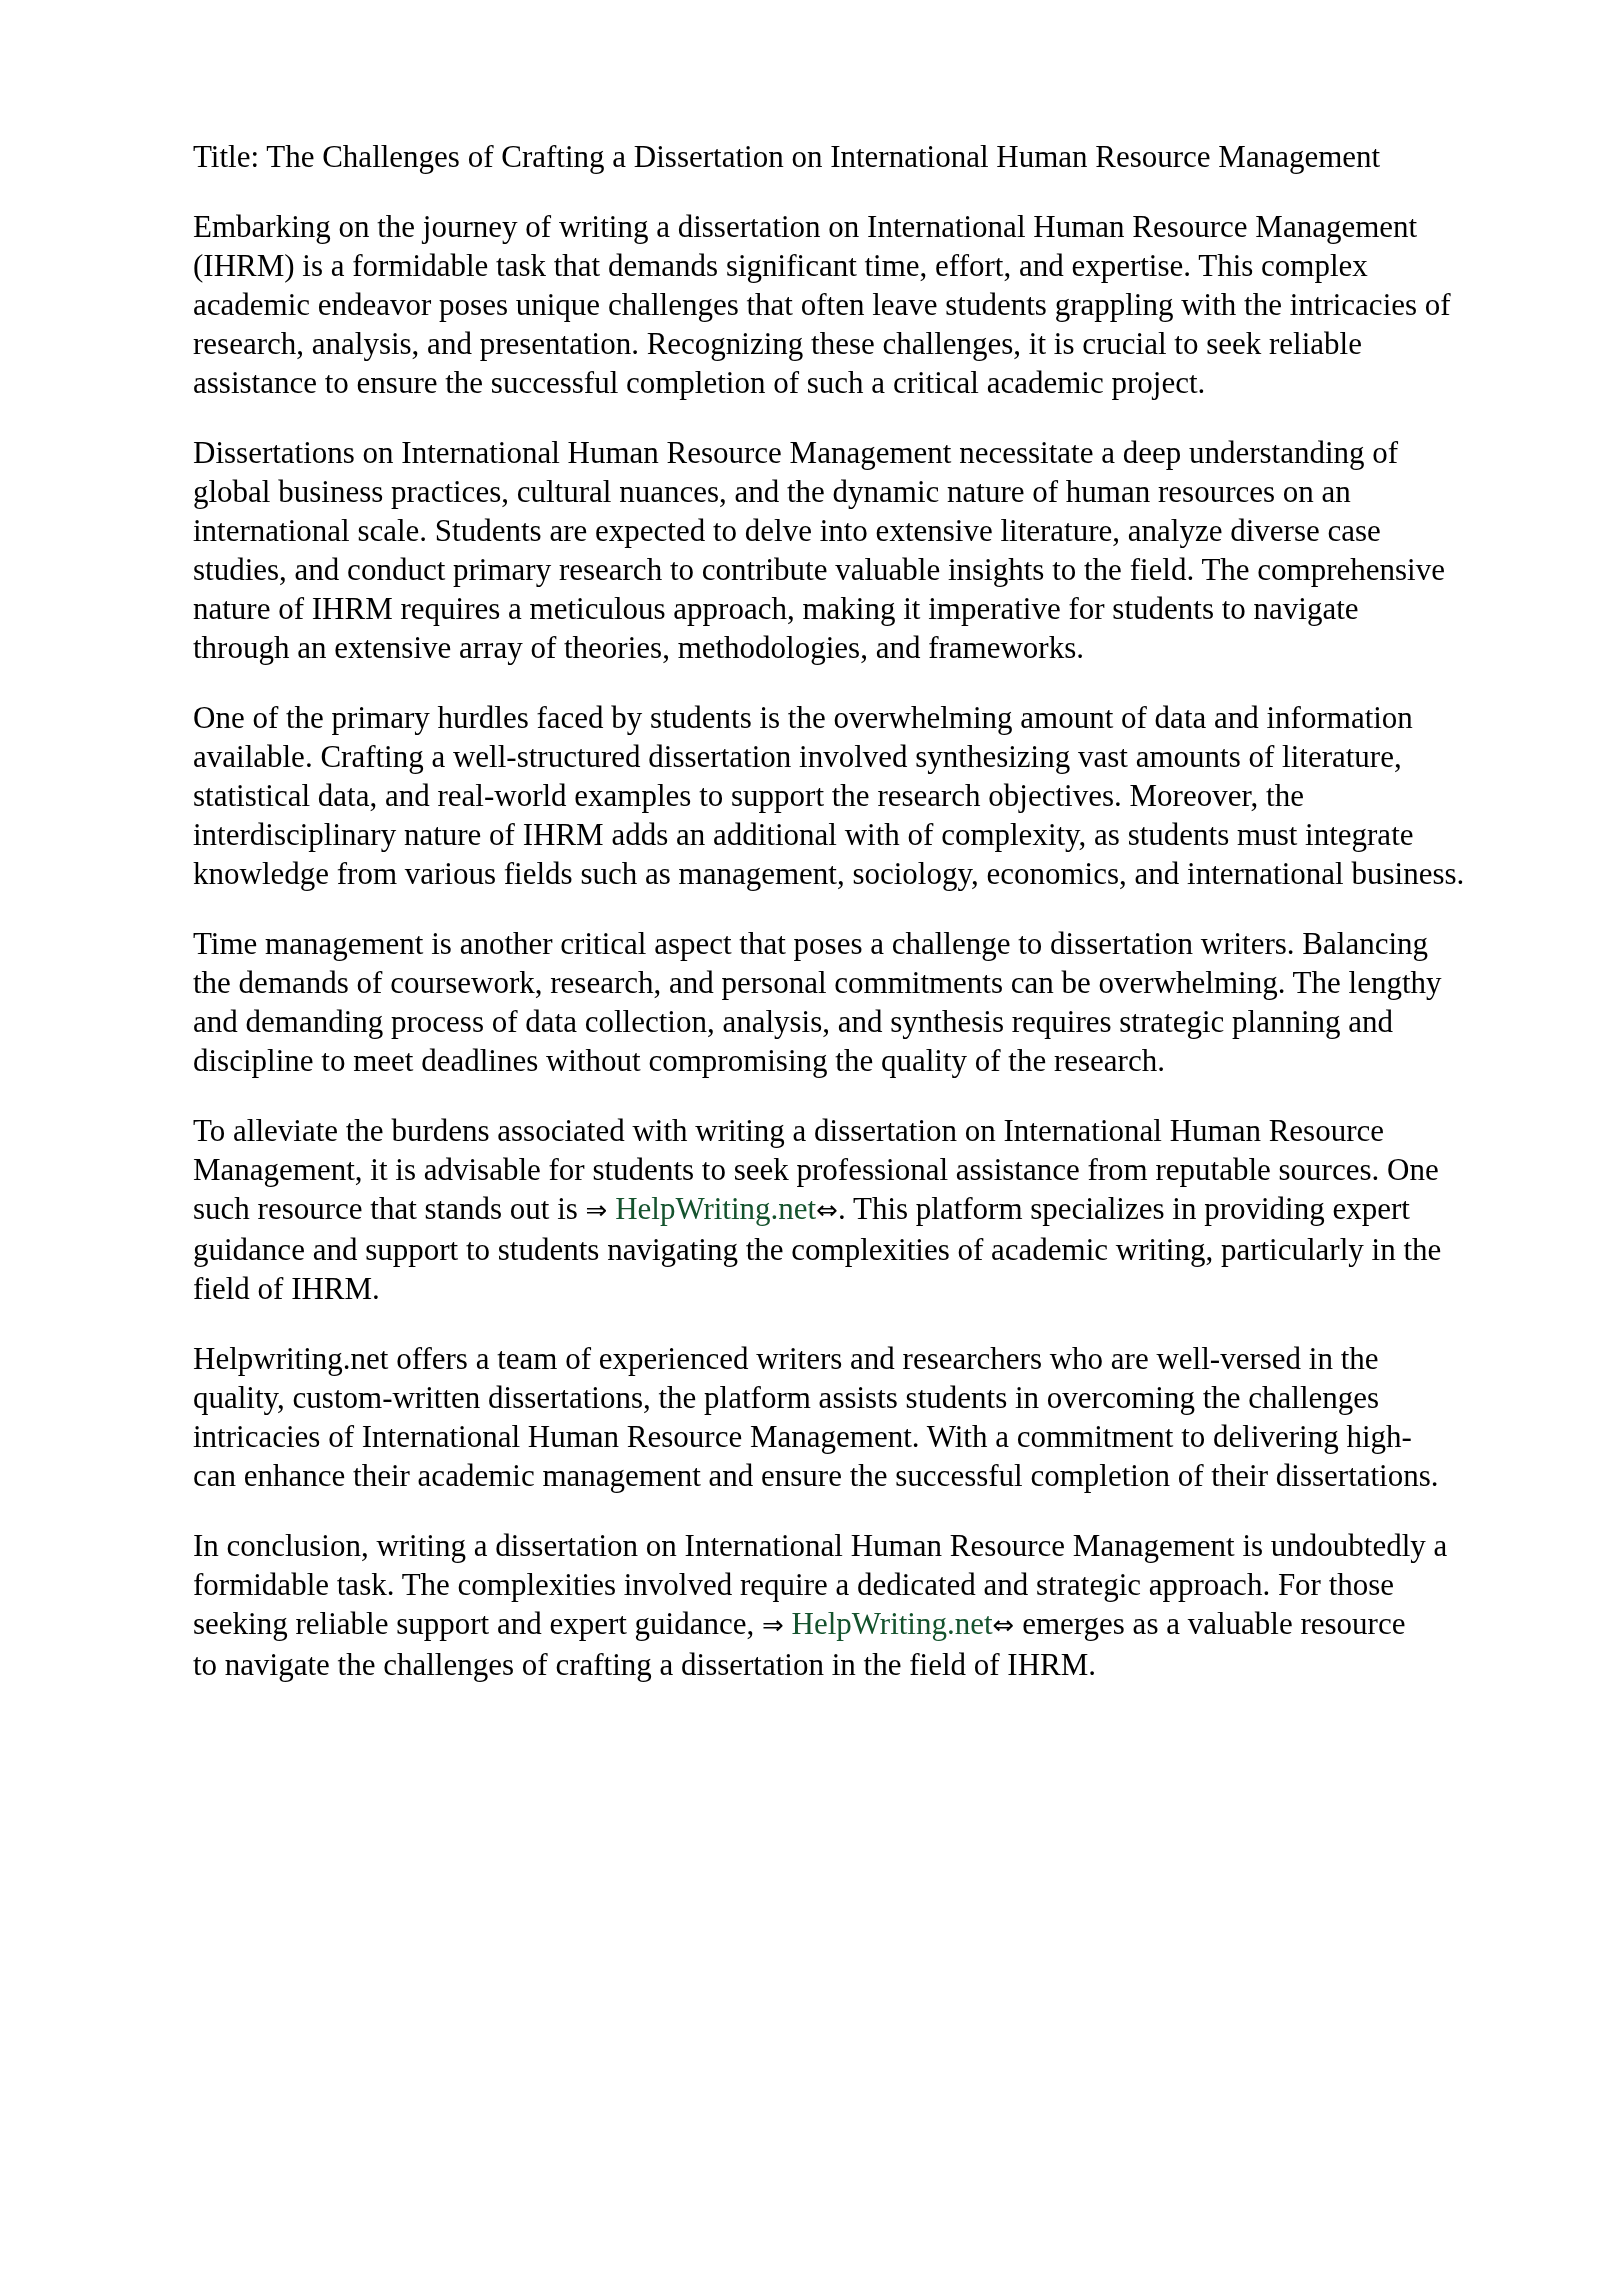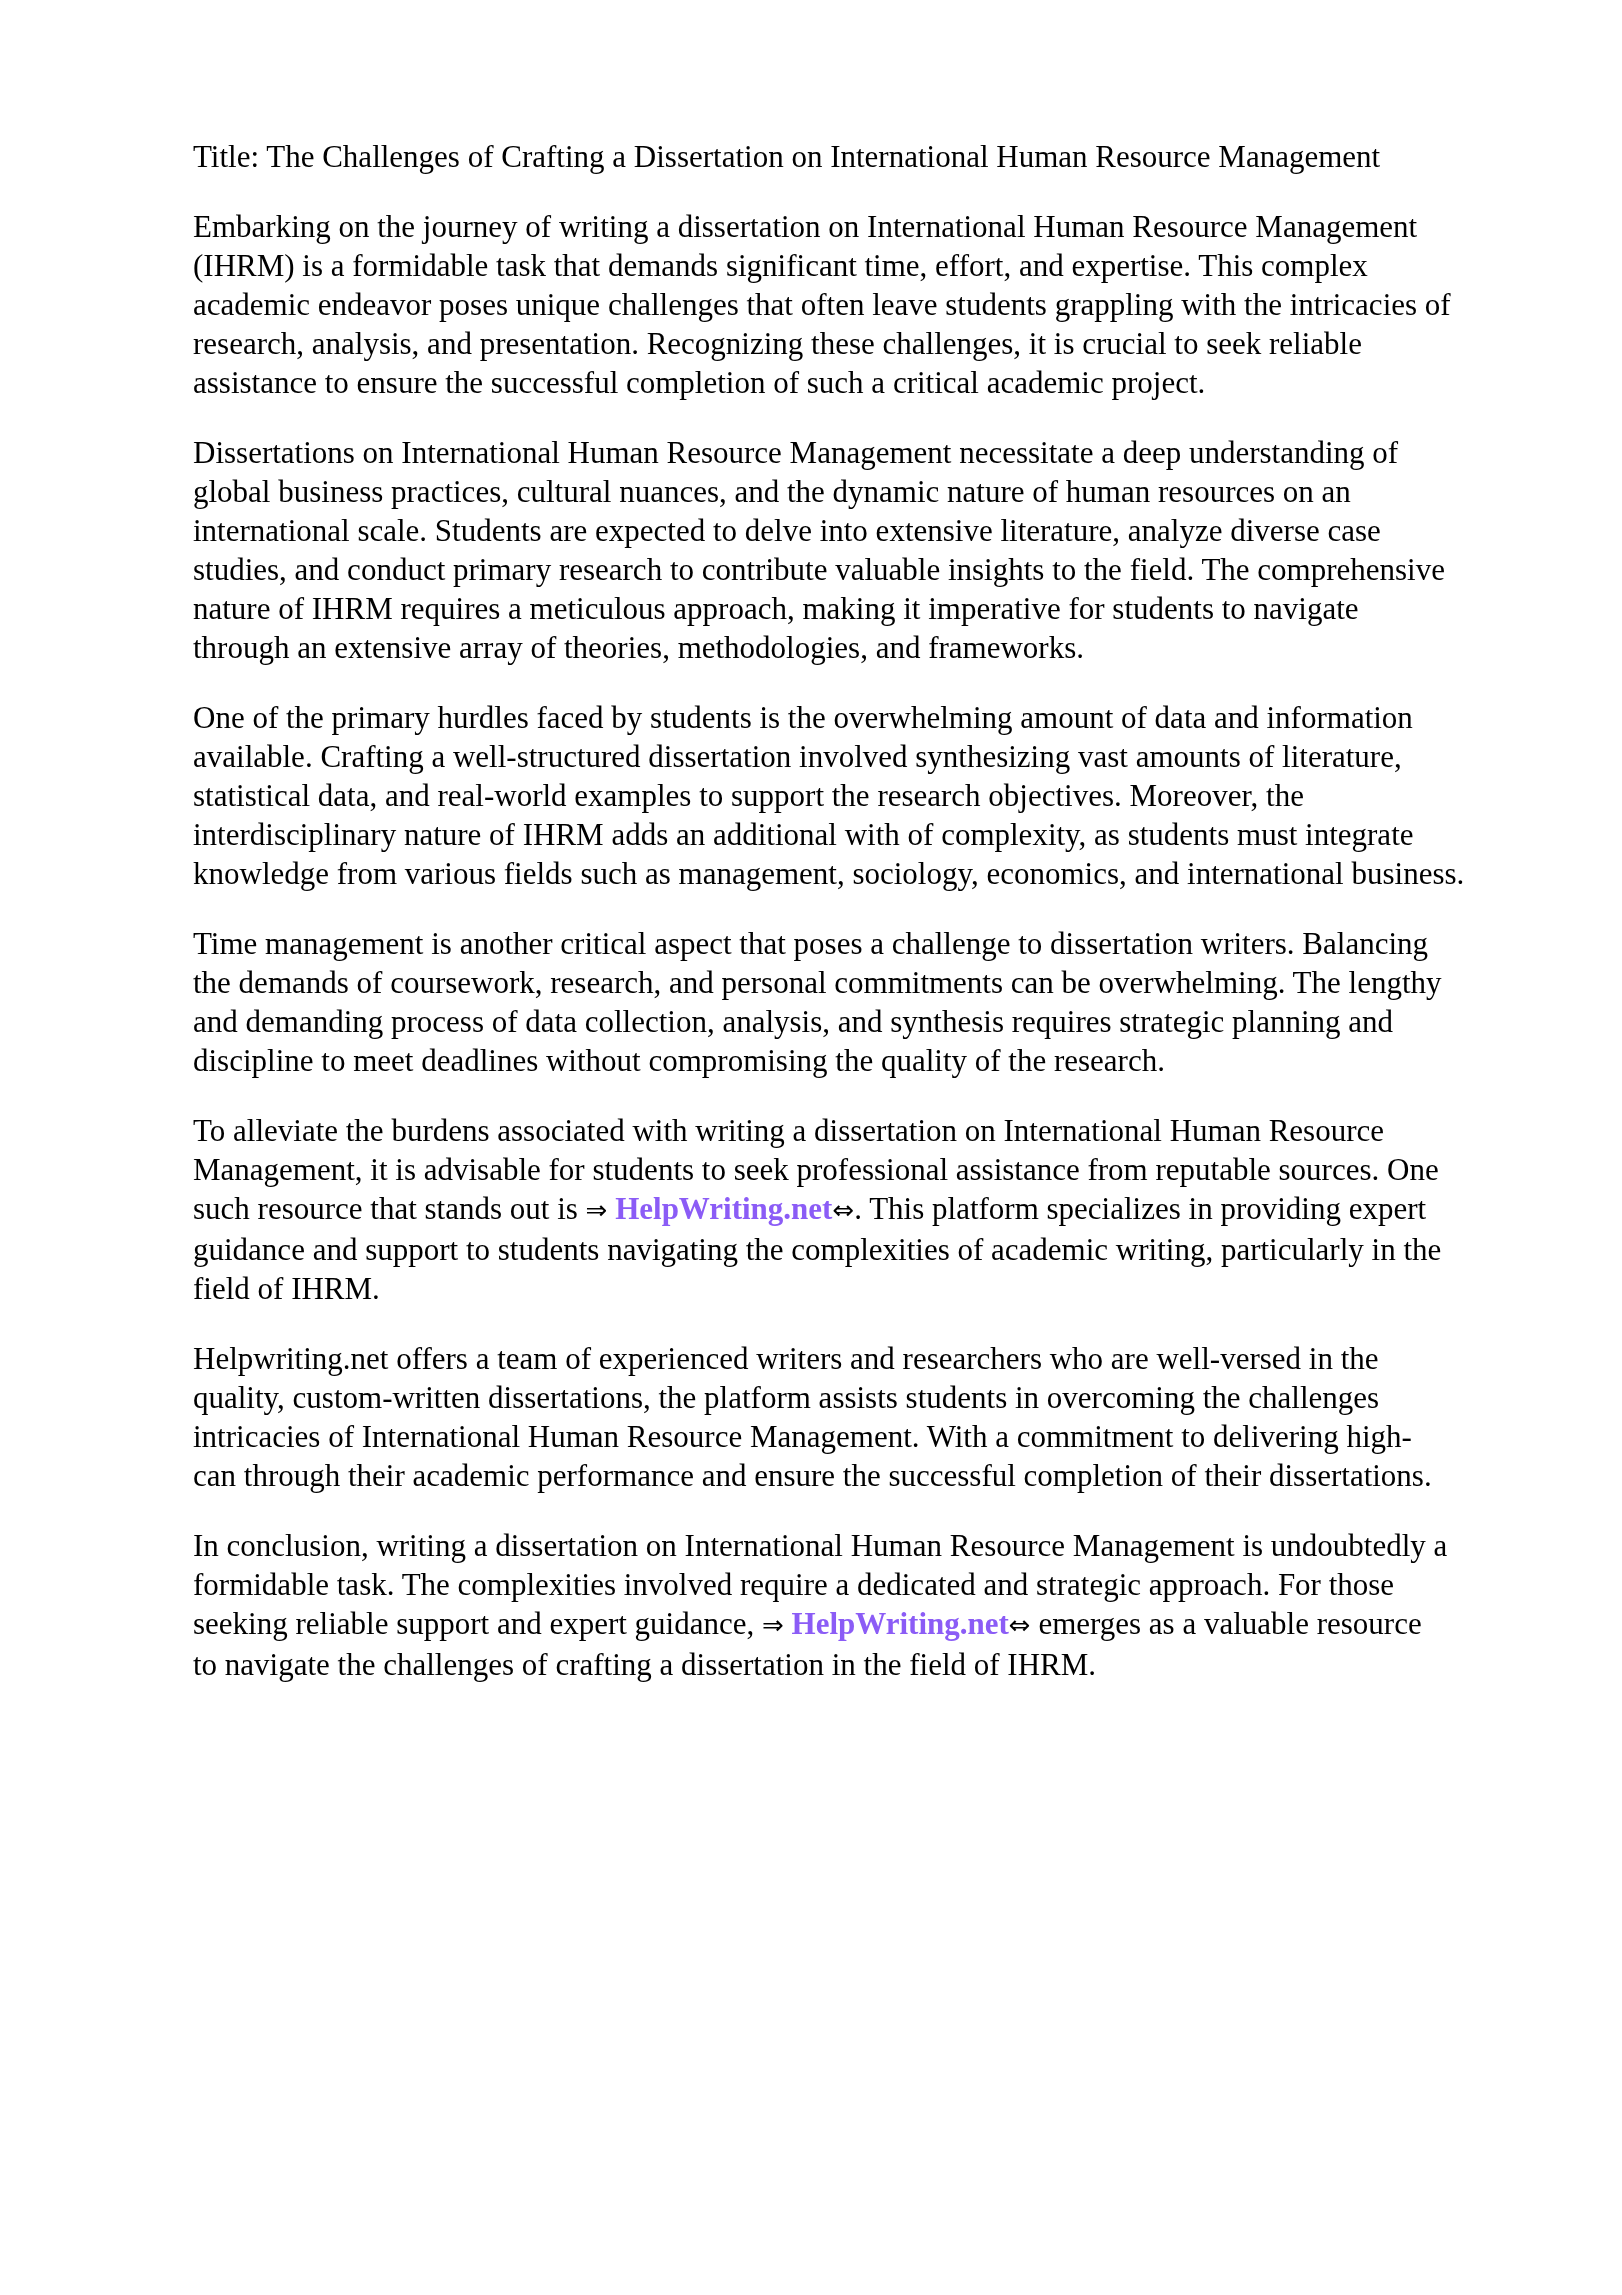--- a/index.html
+++ b/index.html
@@ -4,21 +4,21 @@
   <style>
     html, body { margin: 0; padding: 0; background: #ffffff; }
     body { width: 1622px; height: 2295px; position: relative; overflow: hidden; }
     .page {
       position: absolute; left: 193px; top: 137px; width: 1381px;
       font-family: "Liberation Serif", "DejaVu Serif", serif;
       font-size: 31px; line-height: 39px; color: #000000;
     }
     .para { margin: 0 0 31px 0; white-space: nowrap; }
     .line { display: block; }
-    .link { color: #8b5cf6; font-weight: bold; text-decoration: none; cursor: pointer; }
+    .link { color: #14532d; font-weight: normal; text-decoration: none; cursor: pointer; }
     .arrow { font-family: "DejaVu Sans", sans-serif; font-size: 26px; }
   </style>
 </head>
 <body>
 
 <div class="page">
   <p class="para">
     <span class="line">Title: The Challenges of Crafting a Dissertation on International Human Resource Management</span>
   </p>
 
@@ -59,21 +59,21 @@
     <span class="line">Management, it is advisable for students to seek professional assistance from reputable sources. One</span>
     <span class="line"><span>such resource that stands out is </span><span class="arrow">⇒</span> <a class="link">HelpWriting.net</a><span class="arrow">⇔</span><span>. This platform specializes in providing expert</span></span>
     <span class="line">guidance and support to students navigating the complexities of academic writing, particularly in the</span>
     <span class="line">field of IHRM.</span>
   </p>
 
   <p class="para">
     <span class="line">Helpwriting.net offers a team of experienced writers and researchers who are well-versed in the</span>
     <span class="line">quality, custom-written dissertations, the platform assists students in overcoming the challenges</span>
     <span class="line">intricacies of International Human Resource Management. With a commitment to delivering high-</span>
-    <span class="line">can through their academic performance and ensure the successful completion of their dissertations.</span>
+    <span class="line">can enhance their academic management and ensure the successful completion of their dissertations.</span>
   </p>
 
   <p class="para">
     <span class="line">In conclusion, writing a dissertation on International Human Resource Management is undoubtedly a</span>
     <span class="line">formidable task. The complexities involved require a dedicated and strategic approach. For those</span>
     <span class="line"><span>seeking reliable support and expert guidance, </span><span class="arrow">⇒</span> <a class="link">HelpWriting.net</a><span class="arrow">⇔</span><span> emerges as a valuable resource</span></span>
     <span class="line">to navigate the challenges of crafting a dissertation in the field of IHRM.</span>
   </p>
 </div>
 

